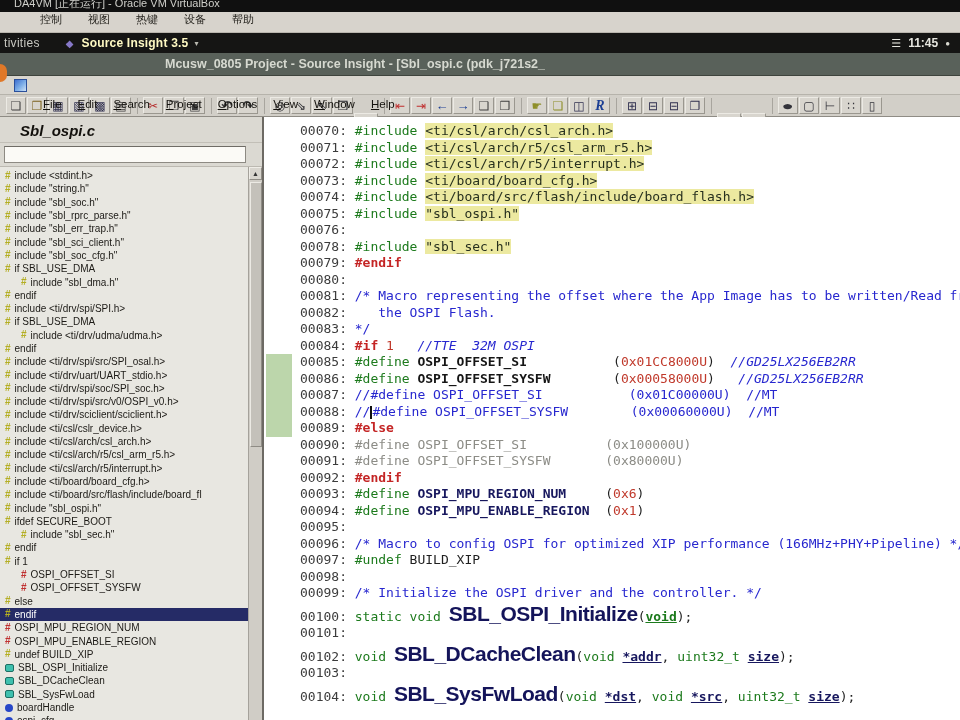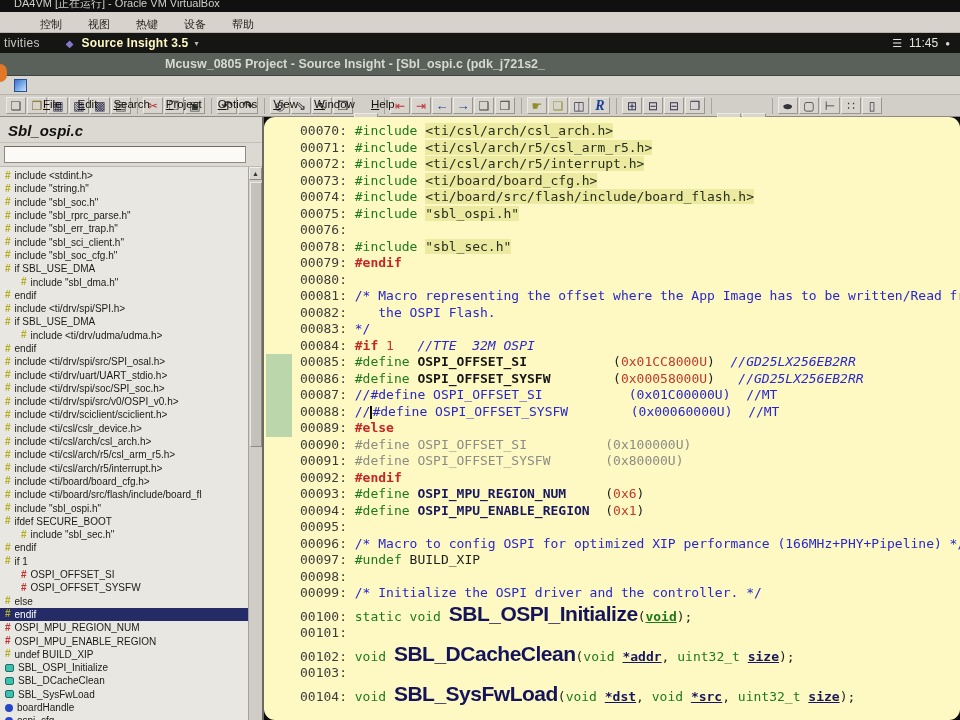--- a/index.html
+++ b/index.html
@@ -5,34 +5,34 @@
   * { margin:0; padding:0; box-sizing:border-box; }
   html,body { width:960px; height:720px; overflow:hidden; background:#0d0d0d;
               font-family:"Liberation Sans", sans-serif; }
   .screen { position:relative; width:960px; height:720px; }
 
   
   .vm-titlebar { height:12px; background:#101010; overflow:hidden; }
   .vm-titlebar span { display:block; margin-top:-4px; padding-left:14px;
                       color:#cfcfca; font-size:11px; white-space:nowrap; }
   .vm-menubar { height:21px; background:#d7d3cc; border-bottom:1px solid #b9b5ad;
-                display:flex; align-items:flex-end; padding-left:40px; }
+                display:flex; align-items:flex-start; padding-left:40px; }
   .vm-menu-item { font-size:11px; color:#26241f; margin-right:26px; cursor:default; }
 
   
   .desktop-bar { height:20px; background:#151514; display:flex; align-items:center;
                  color:#c9c9c2; font-size:12px; }
   .activities { margin-left:4px; letter-spacing:.3px; }
   .si-diamond { color:#8678c8; font-size:10px; margin:0 8px 0 26px; }
   .si-appname { color:#fef9c3; font-weight:bold; letter-spacing:.2px; }
   .caret-down { font-size:8px; margin-left:6px; color:#b8b8b0; }
   .bar-right { margin-left:auto; display:flex; align-items:center; gap:7px;
                padding-right:10px; color:#e6e6df; }
   .bar-right .menu-lines { font-size:11px; }
-  .bar-right .clock { font-weight:normal; }
+  .bar-right .clock { font-weight:bold; }
   .bar-right .dot { font-size:8px; color:#d8d8d0; }
 
   
   .win-titlebar { height:23px; background:#59615a; border-bottom:1px solid #3e443d;
                   display:flex; align-items:center; }
   .win-title { padding-left:165px; color:#d6d9d0; font-size:12.5px; font-weight:bold;
                white-space:nowrap; overflow:hidden; }
 
   
   .menubar { height:19px; background:#d8d5ce; display:flex; align-items:center;
@@ -56,21 +56,21 @@
   .tbtn.r { font-family:"Liberation Serif", serif; font-style:italic; font-weight:bold; font-size:14px; }
   .tbtn.oval span { display:inline-block; transform:scaleX(1.7); }
   .tsep { width:1px; height:16px; background:#a8a59e; margin:0 5px; }
 
   
   .main { display:flex; height:603px; }
 
   
   .symwin { width:264px; background:#dbd9d2; border-right:2px solid #6d6a64;
             display:flex; flex-direction:column; }
-  .sym-header { height:26px; padding:5px 0 0 8px; font-size:15px; font-weight:bold;
+  .sym-header { height:26px; padding:5px 0 0 20px; font-size:15px; font-weight:bold;
                 font-style:italic; color:#12100c; border-bottom:1px solid #c2bfb7; }
   .sym-filter { height:17px; margin:3px 16px 3px 4px; background:#fbfaf6;
                 border:1px solid #8d8a83; border-top-color:#6f6c66; font-size:10px;
                 padding:0 3px; width:auto; }
   .sym-list { position:relative; flex:1; background:#e8e7e1; overflow:hidden;
               border-top:1px solid #bcb9b1; }
   .sym-rows { position:absolute; left:0; top:2px; right:14px; }
   .sym-row { display:flex; align-items:center; height:13.3px; padding-left:5px;
              font-size:10px; color:#1c1a16; white-space:nowrap; cursor:default; }
   .sym-row.ind { padding-left:21px; }
@@ -82,22 +82,22 @@
   .ic-var { width:8px; height:8px; background:#2747c8; border-radius:50%; }
   .sym-scroll { position:absolute; right:0; top:0; bottom:0; width:14px;
                 background:#d0cdc6; border-left:1px solid #a5a29b; }
   .sym-scroll .arrow { height:13px; background:#d8d5ce; border:1px solid;
                        border-color:#efede7 #8f8c85 #8f8c85 #efede7; font-size:7px;
                        text-align:center; line-height:12px; color:#333; cursor:default; }
   .sym-thumb { position:absolute; top:15px; left:1px; width:12px; height:265px;
                background:#c4c1ba; border:1px solid; border-color:#eceae4 #8f8c85 #8f8c85 #eceae4; }
 
   
-  .codewin { flex:1; position:relative; background:#fef9c3; overflow:hidden;
-             font-family:"DejaVu Sans Mono", monospace; font-size:13px;border-radius:11px; }
+  .codewin { flex:1; position:relative; background:#ffffff; overflow:hidden;
+             font-family:"DejaVu Sans Mono", monospace; font-size:13px; }
   .code-pad { position:absolute; left:36px; top:6px; right:0; }
   .code-line { height:16.5px; line-height:16.5px; white-space:pre; }
   .code-line.big { height:23.5px; line-height:23.5px; }
   .changebar { position:absolute; left:2px; top:237px; width:26px; height:83px;
                background:#bcd6ab; }
   .s-ln { color:#3c3c3c; }
   .s-p  { color:#1f1f1f; }
   .s-g  { color:#1c7a1c; }
   .s-hl { background:#ece9a0; color:#27301e; }
   .s-r  { color:#c42525; font-weight:bold; }

